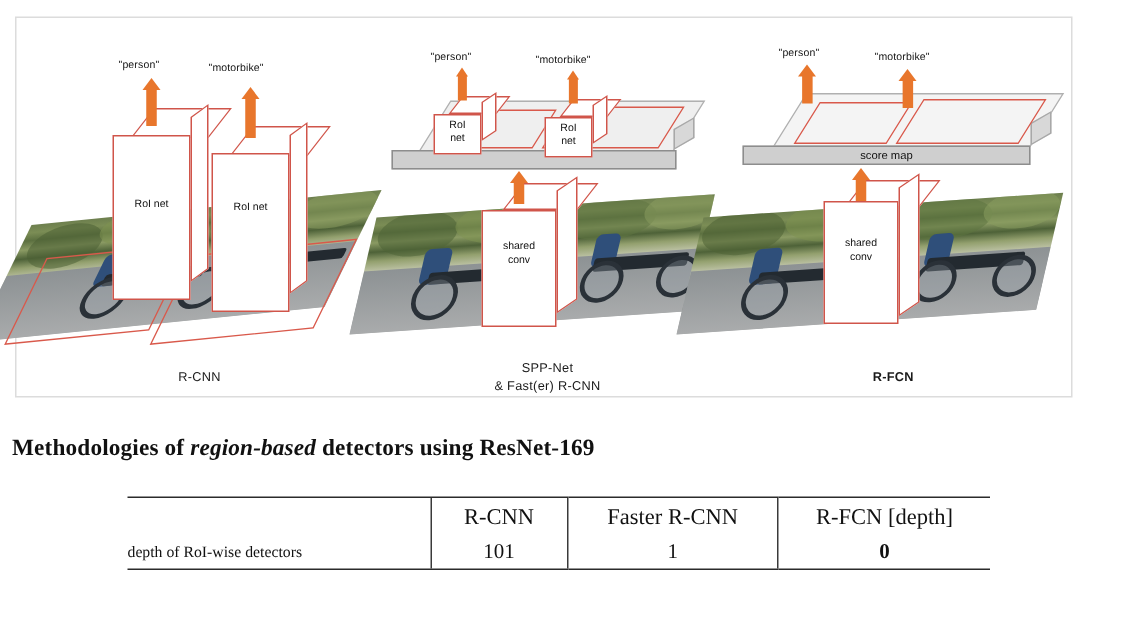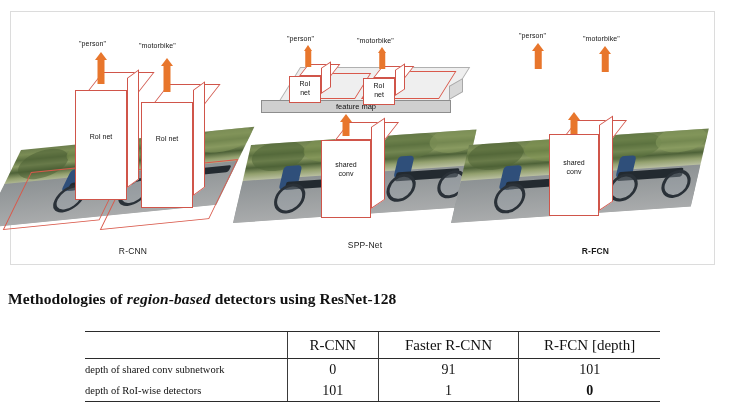--- a/index.html
+++ b/index.html
@@ -208,21 +208,20 @@
       <div class="arrow" style="left:82px;top:102px;width:26px;height:22px;">
         <div class="head"></div>
         <div class="shaft" style="top:7px;width:7px;height:15px;"></div>
       </div>
 
       <div class="slab" style="left:10px;top:55px;width:208px;height:50px;">
         <div class="deck" style="left:18px;top:0;width:170px;height:34px;background:#efefef;border:1px solid #b0b0b0;
                     box-sizing:border-box;transform:skewX(-32deg);transform-origin:left bottom;"></div>
         <div class="edge" style="left:188px;top:19px;width:14px;height:14px;transform:skewY(-30deg);transform-origin:left top;background:#d8d8d8;border:1px solid #a8a8a8;box-sizing:border-box;"></div>
         <div class="bar" style="top:33px;width:190px;height:13px;"></div>
-        <div class="bar-label" style="left:0;top:35px;width:190px;">feature map</div>
         <div class="roi-rect" style="left:32px;top:6px;width:62px;height:26px;transform:skewX(-32deg);transform-origin:left bottom;"></div>
         <div class="roi-rect" style="left:100px;top:4px;width:78px;height:28px;transform:skewX(-32deg);transform-origin:left bottom;"></div>
       </div>
 
       <div class="box3d" style="left:38px;top:52px;width:44px;height:40px;">
         <div class="top" style="width:32px;height:12px;background:#fff;border:1px solid #d0554a;box-sizing:border-box;
                     transform:skewX(-38deg);transform-origin:left bottom;left:10px;"></div>
         <div class="side" style="left:32px;top:4px;width:10px;height:26px;background:#fff;border:1px solid #d0554a;
                     box-sizing:border-box;transform:skewY(-34deg);transform-origin:left top;"></div>
         <div class="front" style="width:32px;height:27px;bottom:1px;"></div>
@@ -244,20 +243,21 @@
         <div class="box-text" style="left:0;top:15px;width:32px;">RoI</div>
         <div class="box-text" style="left:0;top:24px;width:32px;">net</div>
       </div>
       <div class="arrow small" style="left:121px;top:35px;width:20px;height:22px;">
         <div class="head"></div>
         <div class="shaft" style="top:5px;width:5.5px;height:17px;"></div>
       </div>
       <div class="lbl" style="left:106px;top:25px;">"motorbike"</div>
 
       <div class="caption" style="top:228px;">SPP-Net</div>
+      <div class="caption" style="top:240px;">&amp; Fast(er) R-CNN</div>
     </div>
 
     <div class="panel panel-c">
 
       <div class="photo" style="left:-8px;top:133px;width:236px;height:78px;
                   transform:skewX(-13deg) skewY(-4deg);transform-origin:left top;">
         <div class="leaf" style="left:2px;top:-3px;width:54px;height:30px;background:#4e6335;"></div>
         <div class="leaf" style="left:56px;top:-6px;width:64px;height:28px;background:#7e9251;"></div>
         <div class="leaf" style="left:130px;top:-2px;width:62px;height:28px;background:#5d7440;"></div>
         <div class="leaf" style="left:186px;top:-4px;width:50px;height:26px;background:#899c5f;"></div>
@@ -280,59 +280,62 @@
         <div class="front" style="width:50px;height:82px;"></div>
         <div class="box-text" style="left:0;top:38px;width:50px;">shared</div>
         <div class="box-text" style="left:0;top:47px;width:50px;">conv</div>
       </div>
 
       <div class="arrow" style="left:84px;top:100px;width:26px;height:22px;">
         <div class="head"></div>
         <div class="shaft" style="top:7px;width:7px;height:15px;"></div>
       </div>
 
+      <div class="slab" style="left:18px;top:50px;width:210px;height:52px;">
+        <div class="deck" style="left:20px;top:0;width:172px;height:36px;background:#f4f4f4;border:1px solid #b0b0b0;
+                    box-sizing:border-box;transform:skewX(-32deg);transform-origin:left bottom;"></div>
+        <div class="edge" style="left:192px;top:20px;width:14px;height:15px;transform:skewY(-30deg);transform-origin:left top;background:#d8d8d8;border:1px solid #a8a8a8;box-sizing:border-box;"></div>
+        <div class="bar" style="top:35px;width:192px;height:13px;"></div>
+        <div class="bar-label" style="left:0;top:37px;width:192px;">score map</div>
+        <div class="roi-rect" style="left:34px;top:6px;width:62px;height:28px;transform:skewX(-32deg);transform-origin:left bottom;"></div>
+        <div class="roi-rect" style="left:102px;top:4px;width:82px;height:30px;transform:skewX(-32deg);transform-origin:left bottom;"></div>
+      </div>
 
       <div class="arrow" style="left:50px;top:31px;width:22px;height:26px;">
         <div class="head"></div>
         <div class="shaft" style="top:6px;width:6.5px;height:20px;"></div>
       </div>
       <div class="lbl" style="left:42px;top:20px;">"person"</div>
 
       <div class="arrow" style="left:117px;top:34px;width:22px;height:26px;">
         <div class="head"></div>
         <div class="shaft" style="top:6px;width:6.5px;height:20px;"></div>
       </div>
       <div class="lbl" style="left:106px;top:23px;">"motorbike"</div>
 
       <div class="caption" style="top:234px;font-weight:bold;">R-FCN</div>
     </div>
   </div>
 
   <div class="heading">
-    <span>Methodologies of </span><i>region-based</i><span> detectors using ResNet-128</span>
+    <span>Methodologies of </span><i>region-based</i><span> detectors using ResNet-169</span>
   </div>
 
   <div class="tbl-wrap">
     <table class="stats">
       <thead>
         <tr class="hdr-row">
           <th class="rowlabel c-lbl rule-top"></th>
           <th class="c1 rule-top vl">R-CNN</th>
           <th class="c2 rule-top vl">Faster R-CNN</th>
           <th class="c3 rule-top vl">R-FCN [depth]</th>
         </tr>
       </thead>
       <tbody>
         <tr class="body-row">
-          <td class="rowlabel rule-mid">depth of shared conv subnetwork</td>
-          <td class="rule-mid vl">0</td>
-          <td class="rule-mid vl">91</td>
-          <td class="rule-mid vl">101</td>
-        </tr>
-        <tr class="body-row">
           <td class="rowlabel rule-bot">depth of RoI-wise detectors</td>
           <td class="rule-bot vl">101</td>
           <td class="rule-bot vl">1</td>
           <td class="rule-bot vl b">0</td>
         </tr>
       </tbody>
     </table>
   </div>
 
 </div>

